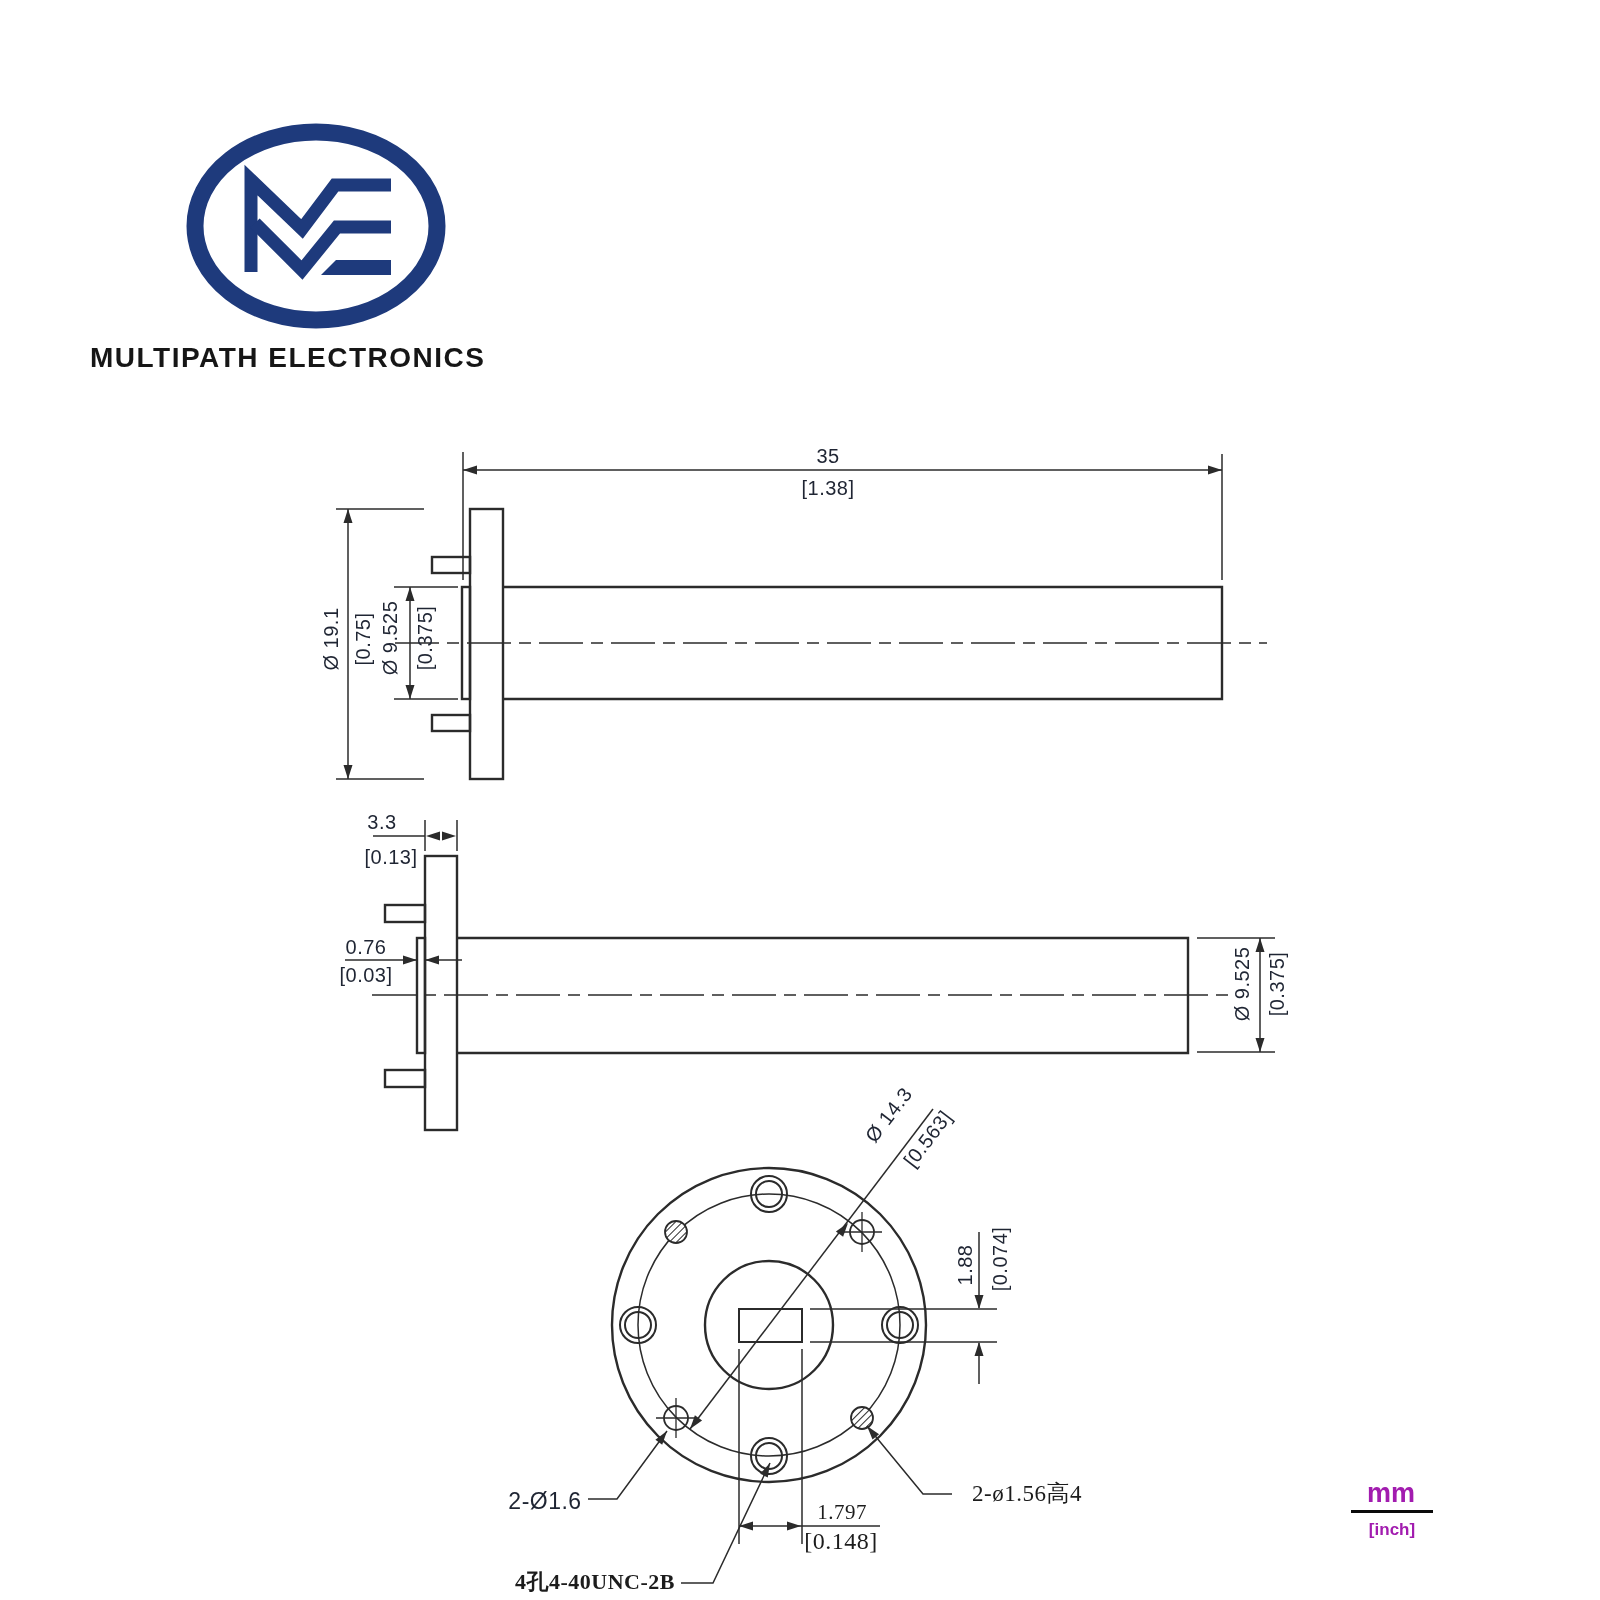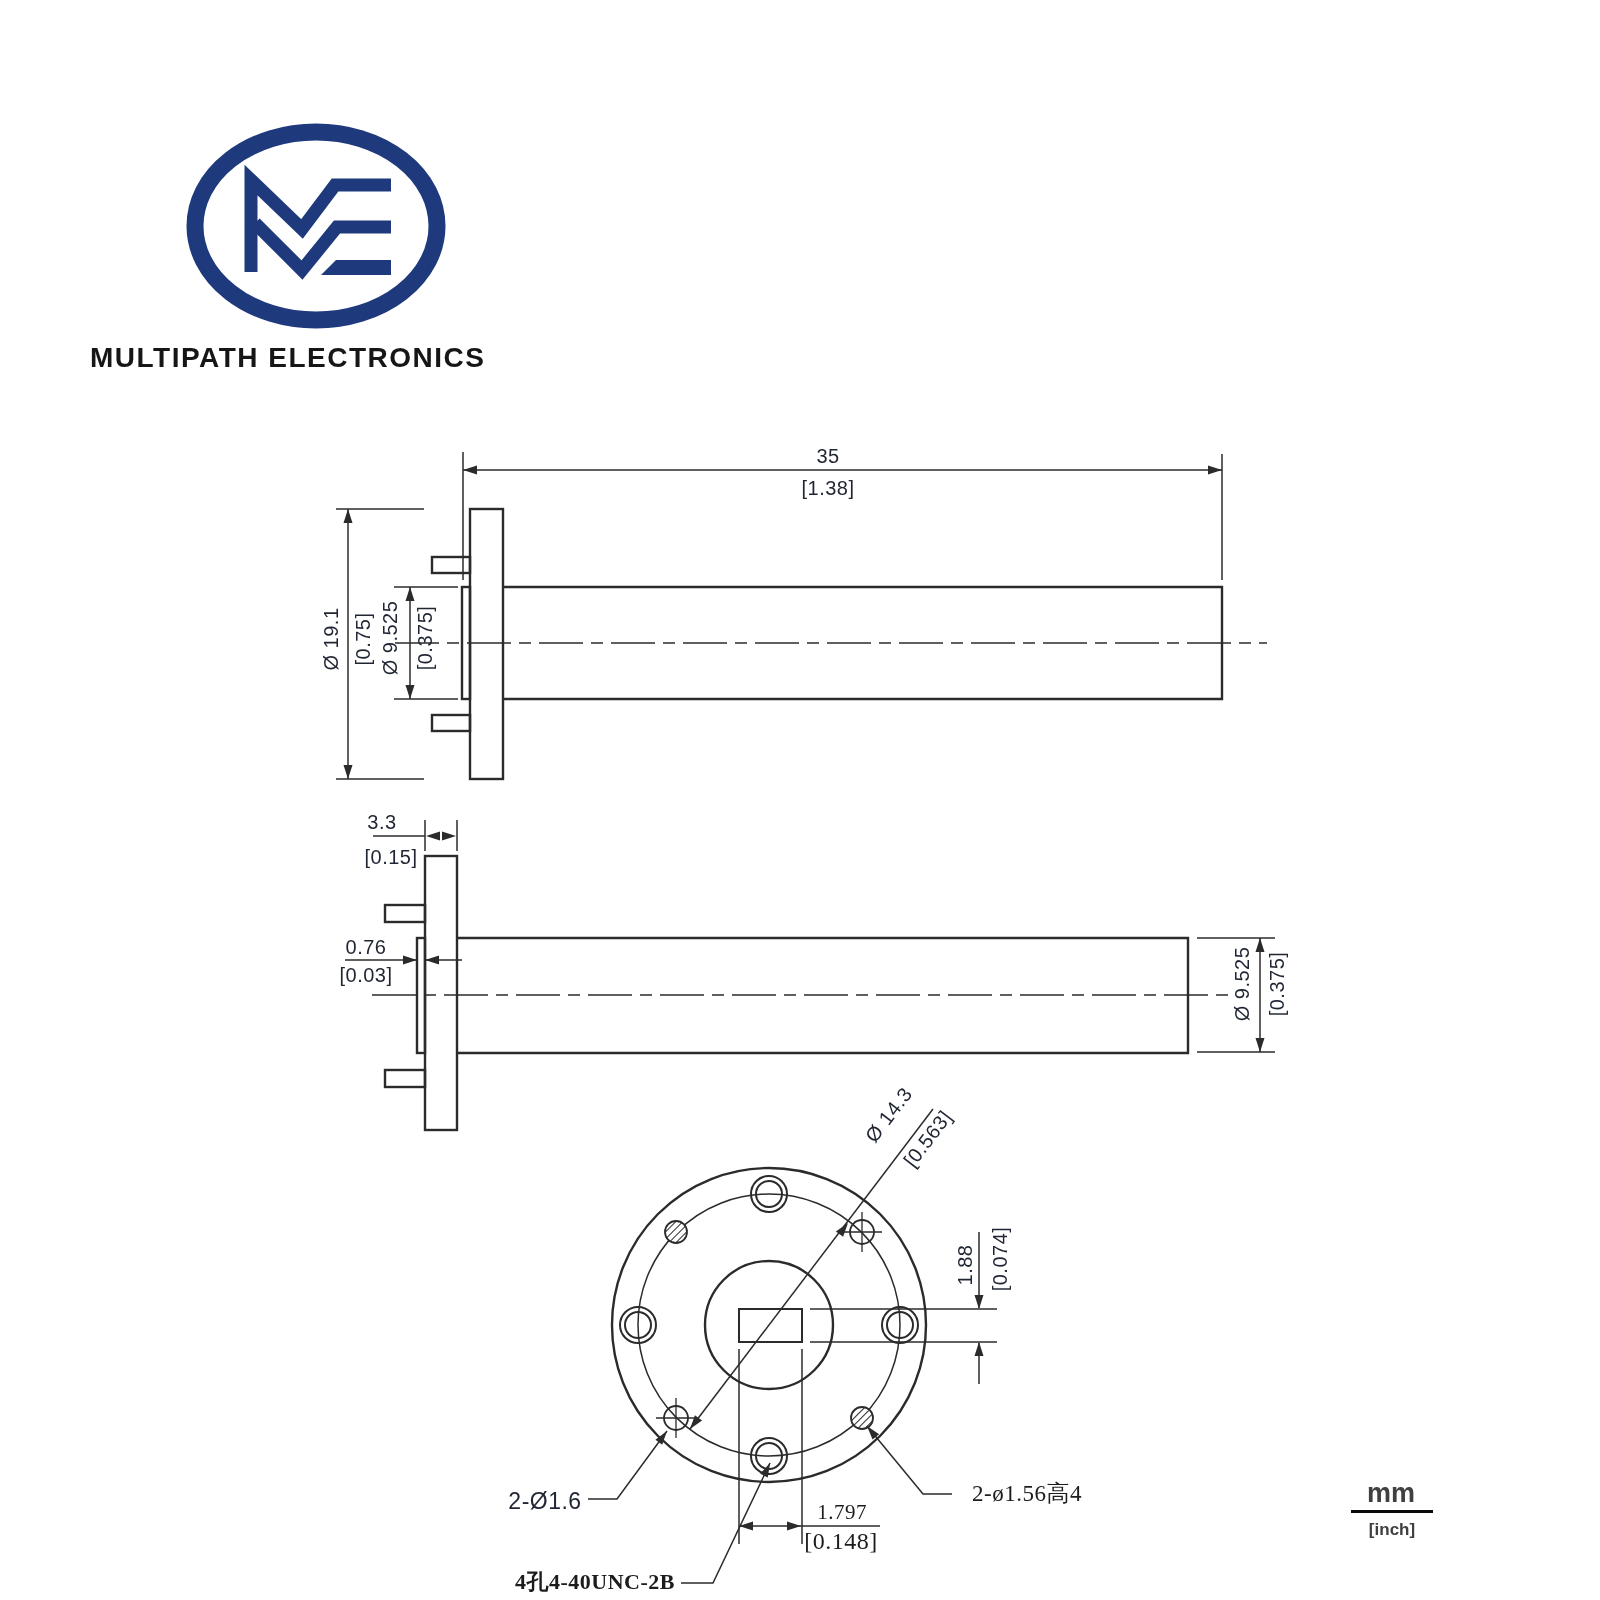--- a/index.html
+++ b/index.html
@@ -10,21 +10,21 @@
   
   .dim{position:absolute;white-space:nowrap;color:#1f2533;font-size:20px;font-weight:500;
        transform:translate(-50%,-50%);letter-spacing:0.5px;}
   .rot{transform:translate(-50%,-50%) rotate(-90deg);}
   .rot52{transform:translate(-50%,-50%) rotate(-52.5deg);}
   
   .cad{position:absolute;white-space:nowrap;color:#1c1c1c;font-size:23px;
        font-family:"Liberation Serif",serif;transform:translate(-50%,-50%);letter-spacing:0.5px;}
   .brand{position:absolute;white-space:nowrap;color:#161616;font-weight:700;
          font-size:28px;letter-spacing:1.5px;}
-  .units{position:absolute;white-space:nowrap;color:#404040;font-weight:700;
+  .units{position:absolute;white-space:nowrap;color:#a21caf;font-weight:700;
          transform:translate(-50%,-50%);}
   .units.mm{font-size:27px;}
   .units.inch{font-size:17px;}
   .units-bar{position:absolute;background:#0a0a0a;height:3px;width:82px;}
 </style>
 </head>
 <body>
 
 <div class="canvas">
 
@@ -169,21 +169,21 @@
   </svg>
 
   <div class="dim" style="left:828px;top:419px;">35</div>
   <div class="dim" style="left:828px;top:451px;">[1.38]</div>
   <div class="dim rot" style="left:331px;top:602px;">Ø 19.1</div>
   <div class="dim rot" style="left:363px;top:602px;">[0.75]</div>
   <div class="dim rot" style="left:390px;top:601px;">Ø 9.525</div>
   <div class="dim rot" style="left:425px;top:601px;">[0.375]</div>
 
   <div class="dim" style="left:382px;top:785px;">3.3</div>
-  <div class="dim" style="left:391px;top:820px;">[0.15]</div>
+  <div class="dim" style="left:391px;top:820px;">[0.13]</div>
   <div class="dim" style="left:366px;top:910px;">0.76</div>
   <div class="dim" style="left:366px;top:938px;">[0.03]</div>
   <div class="dim rot" style="left:1242px;top:947px;">Ø 9.525</div>
   <div class="dim rot" style="left:1277px;top:947px;">[0.375]</div>
 
   <div class="dim rot52" style="left:889px;top:1078px;">Ø 14.3</div>
   <div class="dim rot52" style="left:928px;top:1102px;">[0.563]</div>
   <div class="dim rot" style="left:965px;top:1228px;">1.88</div>
   <div class="dim rot" style="left:1000px;top:1222px;">[0.074]</div>
   <div class="cad" style="left:842px;top:1475px;font-size:21px;">1.797</div>

